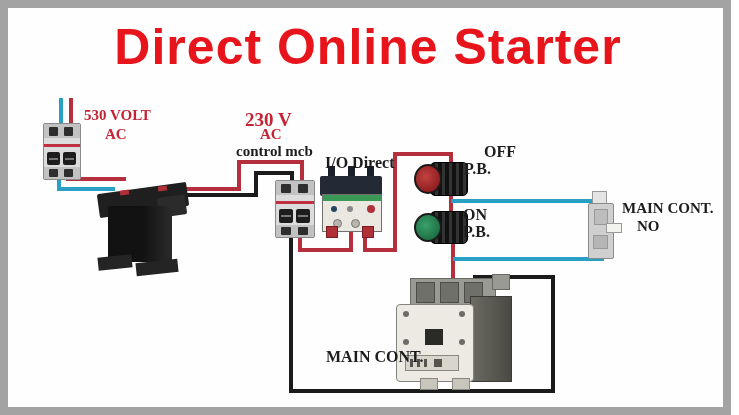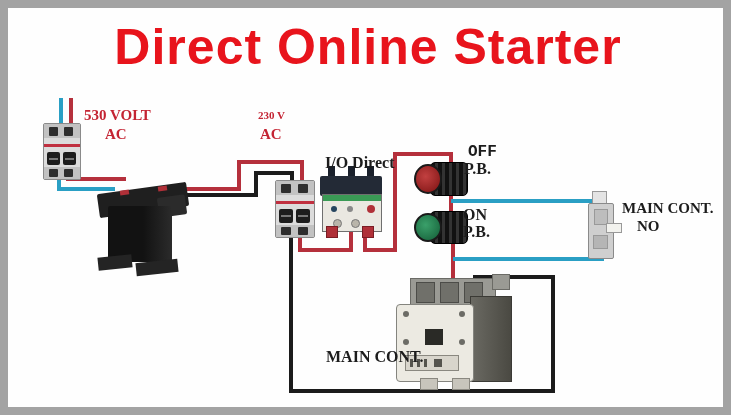--- a/index.html
+++ b/index.html
@@ -209,26 +209,27 @@
         <div class="cont-mark" style="left:28px;top:3px;width:8px;height:8px;"></div>
       </div>
     </div>
     <div class="cont-foot" style="left:26px;top:110px;width:16px;height:10px;"></div>
     <div class="cont-foot" style="left:58px;top:110px;width:16px;height:10px;"></div>
   </div>
 
   <div class="lbl red" style="left:76px;top:99px;font-size:15px;">530 VOLT</div>
   <div class="lbl red" style="left:97px;top:118px;font-size:15px;">AC</div>
 
-  <div class="lbl red" style="left:250px;top:101px;font-size:11px;">230 V</div>
+  <div class="lbl red" style="left:237px;top:101px;font-size:19px;">230 V</div>
   <div class="lbl red" style="left:252px;top:118px;font-size:15px;">AC</div>
+  <div class="lbl blk" style="left:228px;top:135px;font-size:15px;">control mcb</div>
 
   <div class="lbl blk" style="left:317px;top:146px;font-size:16px;">I/O Direct</div>
 
-  <div class="lbl blk" style="left:460px;top:135px;font-size:16px;font-family:Liberation Mono, monospace;">OFF</div>
+  <div class="lbl blk" style="left:476px;top:135px;font-size:16px;">OFF</div>
   <div class="lbl blk" style="left:456px;top:152px;font-size:16px;">P.B.</div>
 
   <div class="lbl blk" style="left:455px;top:198px;font-size:16px;">ON</div>
   <div class="lbl blk" style="left:455px;top:215px;font-size:16px;">P.B.</div>
 
   <div class="lbl blk" style="left:614px;top:192px;font-size:15px;">MAIN CONT.</div>
   <div class="lbl blk" style="left:629px;top:210px;font-size:15px;">NO</div>
 
   <div class="lbl blk" style="left:318px;top:340px;font-size:16px;">MAIN CONT.</div>
 

